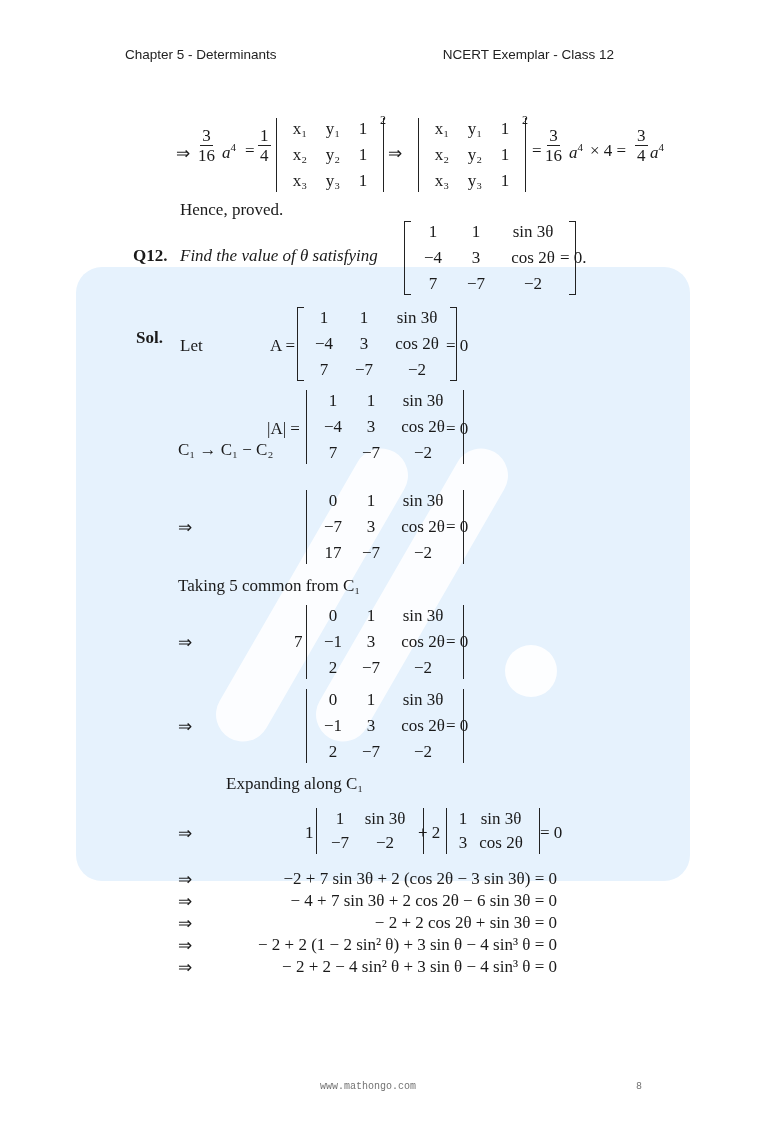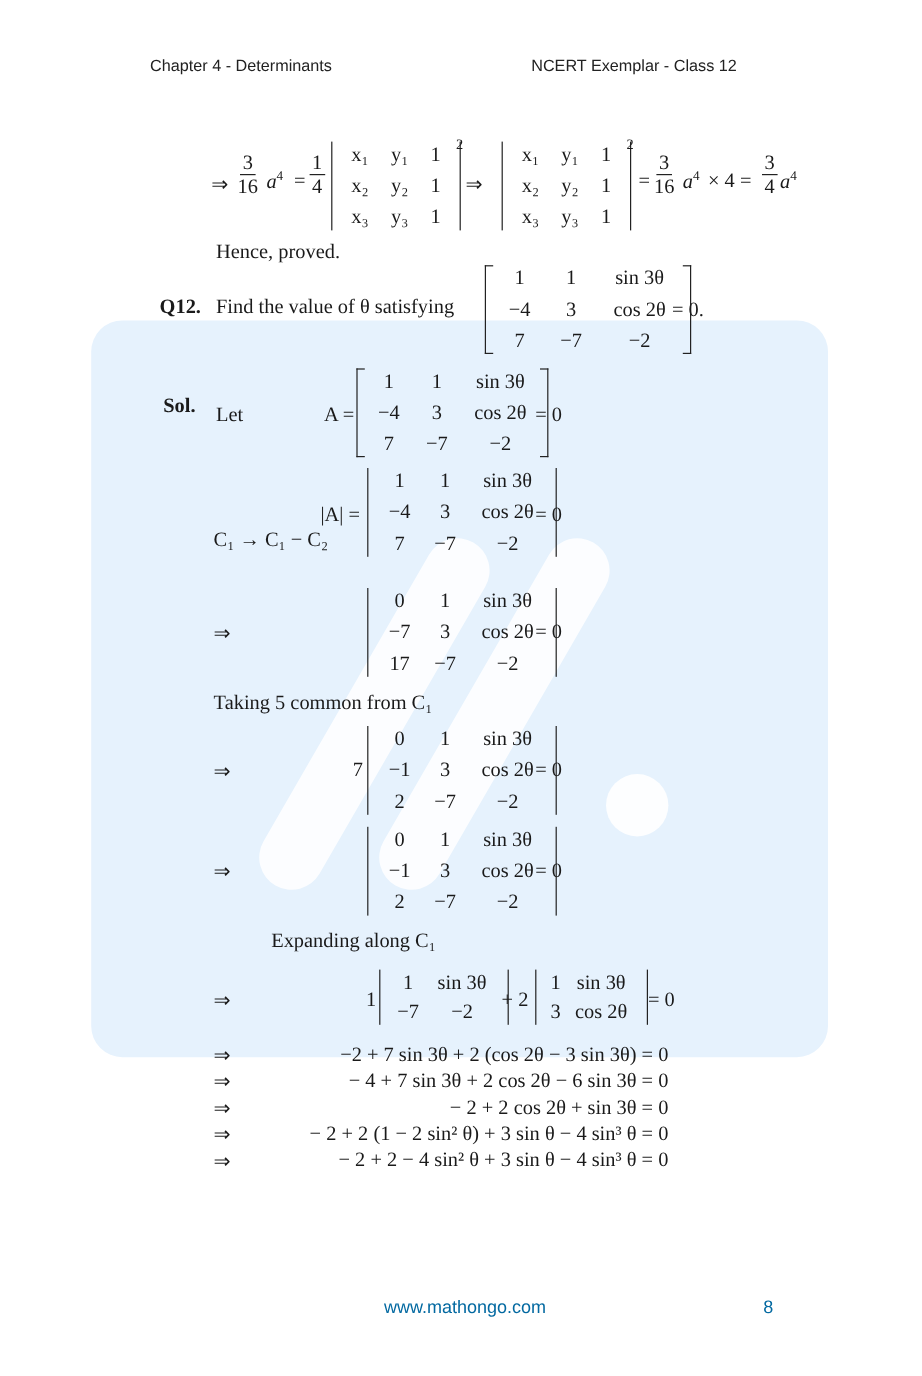--- a/index.html
+++ b/index.html
@@ -1,21 +1,21 @@
 <!DOCTYPE html>
 <html><head>
 <meta charset="utf-8">
 <style>
   html, body { margin:0; padding:0; }
   body { width:768px; height:1147px; background:#ffffff; position:relative; overflow:hidden;
          font-family:"DejaVu Serif", serif; color:#1a1a1a; }
   .hdr { position:absolute; top:47px; font-family:"Liberation Sans", sans-serif; font-size:13.5px; color:#222; }
   .hdr-left { left:125px; }
   .hdr-right { right:154px; }
-  .ftr { position:absolute; top:1081px; font-family:Liberation Sans, sans-serif; font-size:15px; color:#0369a1; }
+  .ftr { position:absolute; top:1081px; font-family:Liberation Mono, monospace; font-size:10px; color:#737373; }
   .ftr-site { left:320px; }
   .ftr-page { left:636px; }
 
   .wm-box { position:absolute; left:76px; top:267px; width:614px; height:614px; border-radius:26px; background:#e6f2fd; }
   .wm-bar { position:absolute; background:#ffffff; border-radius:30px; opacity:0.85; }
   .wm-dot { position:absolute; background:#ffffff; border-radius:50%; opacity:0.9; }
 
   .m { position:absolute; font-family:"Liberation Serif", serif; font-size:17px; color:#1a1a1a; white-space:nowrap; }
   .m i { font-style:italic; }
   .lbl { font-weight:bold; }
@@ -30,21 +30,21 @@
   .brk::before, .brk::after { content:""; position:absolute; top:0; bottom:0; width:6px; border:1.3px solid #222; }
   .brk::before { left:0; border-right:none; }
   .brk::after { right:0; border-left:none; }
 
   .frac { display:inline-flex; flex-direction:column; align-items:center; vertical-align:middle; line-height:19px; font-size:17px; }
   .frac .n { border-bottom:1px solid #222; padding:0 2px; }
 </style>
 </head>
 <body>
 
-<div class="hdr hdr-left">Chapter 4 - Determinants</div>
+<div class="hdr hdr-left">Chapter 5 - Determinants</div>
 <div class="hdr hdr-right">NCERT Exemplar - Class 12</div>
 <div class="ftr ftr-site">www.mathongo.com</div>
 <div class="ftr ftr-page">8</div>
 
 <div class="wm-box"></div>
 <div class="wm-bar" style="left:285px;top:430px;width:54px;height:330px;transform:rotate(30deg);"></div>
 <div class="wm-bar" style="left:385px;top:430px;width:54px;height:330px;transform:rotate(30deg);"></div>
 <div class="wm-dot" style="left:505px;top:645px;width:52px;height:52px;"></div>
 
 <div class="m" style="left:176px;top:143px;">⇒</div>
@@ -99,21 +99,21 @@
 <div class="m" style="left:635px;top:126px;">
   <span class="frac">
       <span class="n">3</span>
       <span>4</span>
     </span>
 </div>
 <div class="m" style="left:650px;top:141px;"><i>a</i><sup>4</sup></div>
 <div class="txt" style="left:180px;top:200px;">Hence, proved.</div>
 
 <div class="txt lbl" style="left:133px;top:246px;">Q12.</div>
-<div class="txt" style="left:180px;top:246px;">Find the value of θ satisfying</div>
+<div class="txt" style="left:180px;top:246px;font-style:italic;">Find the value of θ satisfying</div>
 <div class="mat brk" style="left:404px;top:221px;grid-template-columns:42px 44px 70px;">
   <span>1</span>
     <span>1</span>
     <span>sin 3θ</span>
   <span>−4</span>
     <span>3</span>
     <span>cos 2θ</span>
   <span>7</span>
     <span>−7</span>
     <span>−2</span>

